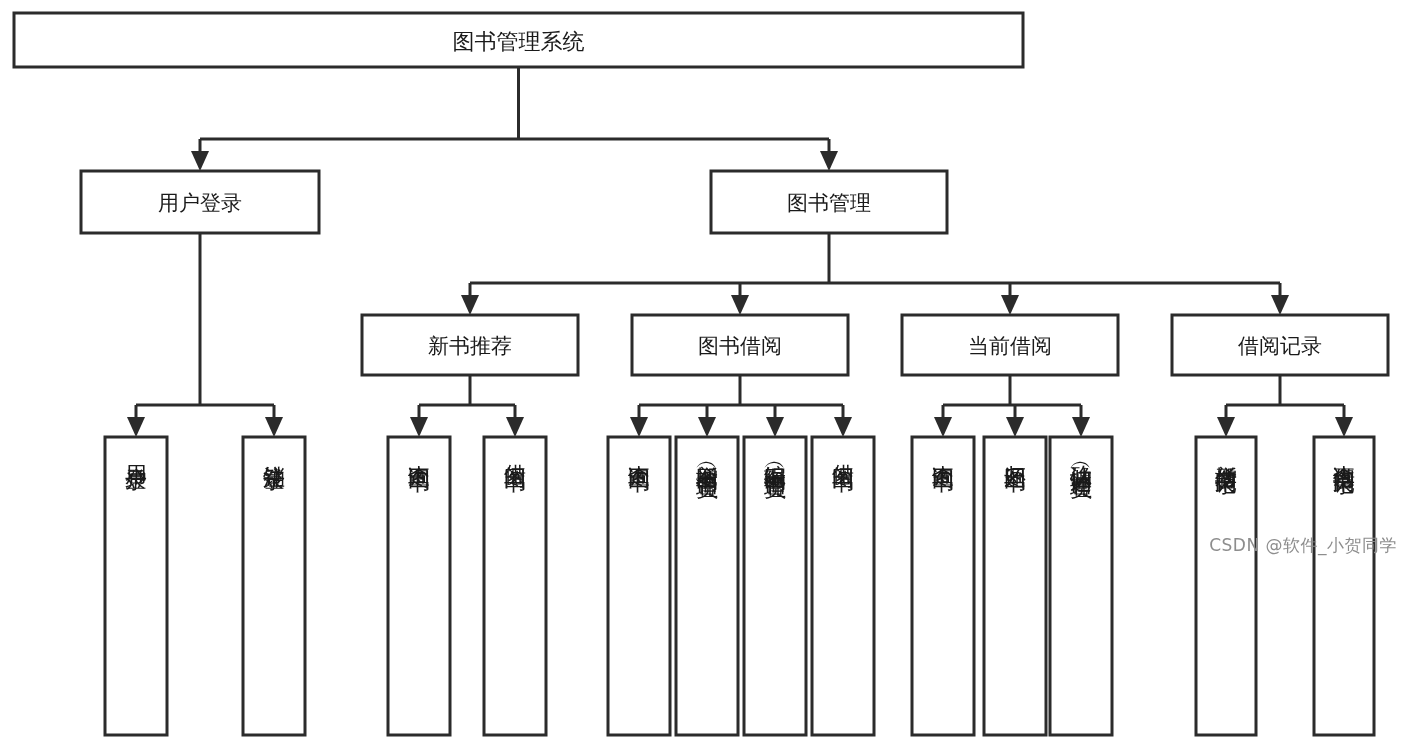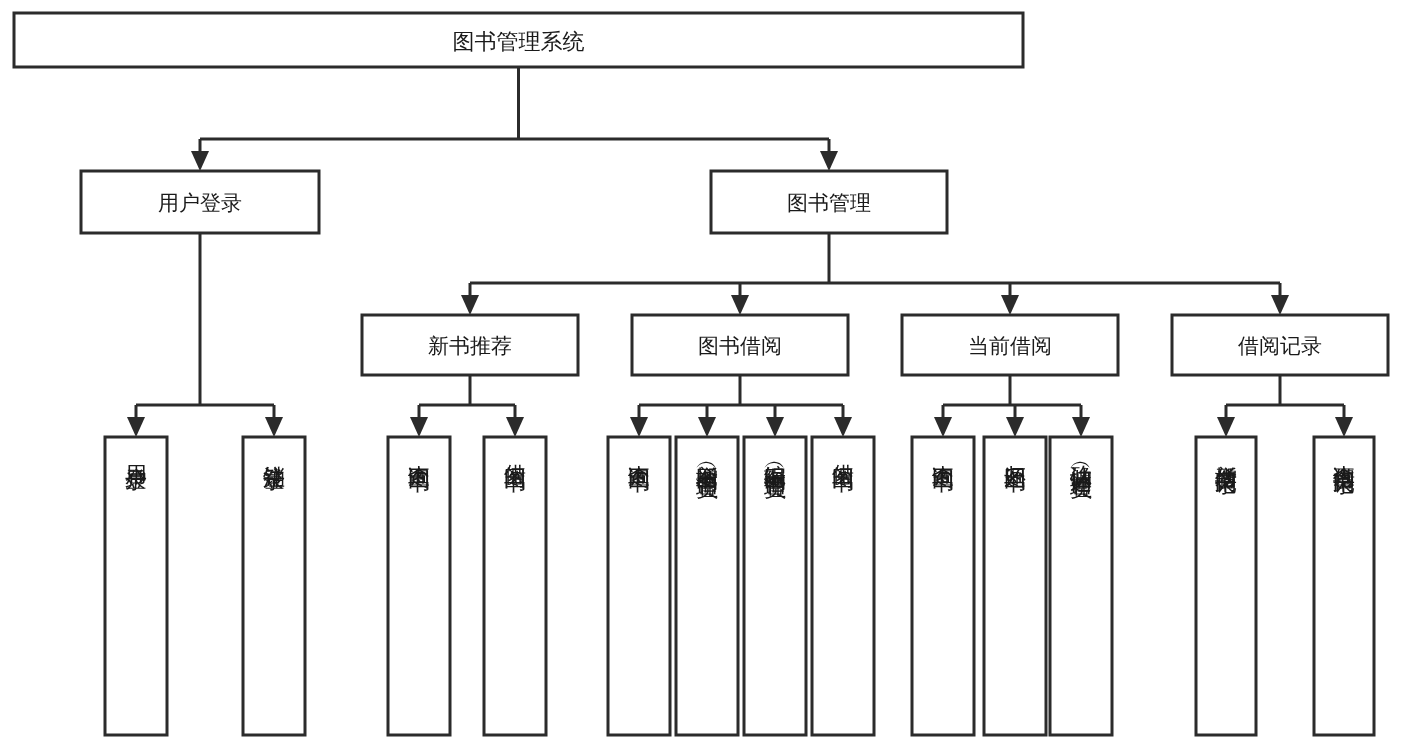--- a/index.html
+++ b/index.html
@@ -247,13 +247,14 @@
       <div class="leaf-label-wrap" style="left: 1050px; top: 447px; width: 62px; height: 284px;">
         <span class="leaf-label">确认归还（管理员）</span>
       </div>
       <div class="leaf-label-wrap" style="left: 1196px; top: 447px; width: 60px; height: 284px;">
         <span class="leaf-label">新增借阅记录</span>
       </div>
       <div class="leaf-label-wrap" style="left: 1314px; top: 447px; width: 60px; height: 284px;">
         <span class="leaf-label">查询借阅记录</span>
       </div>
     </div>
+  <div id="watermark">CSDN @软件_小贺同学</div>
 </div>
 
 </body></html>

